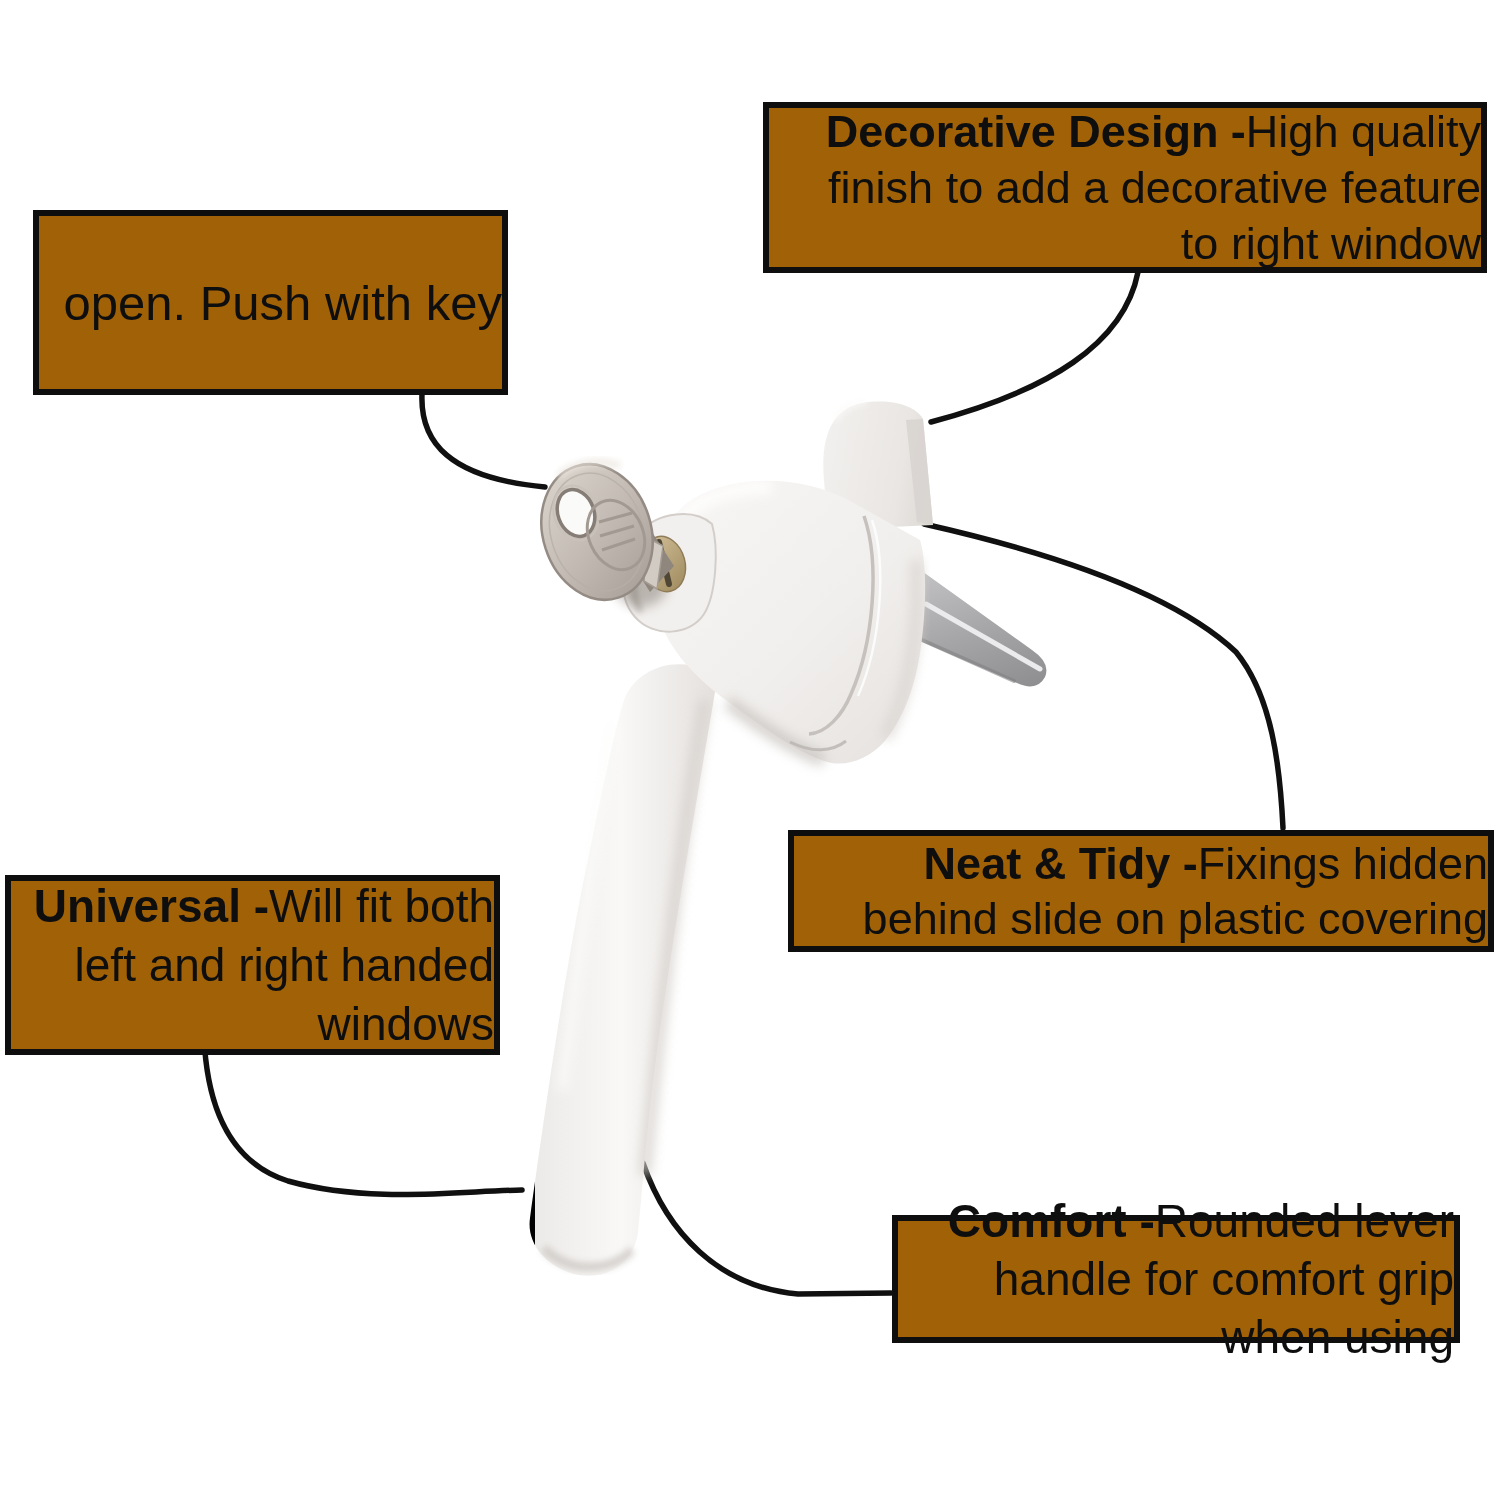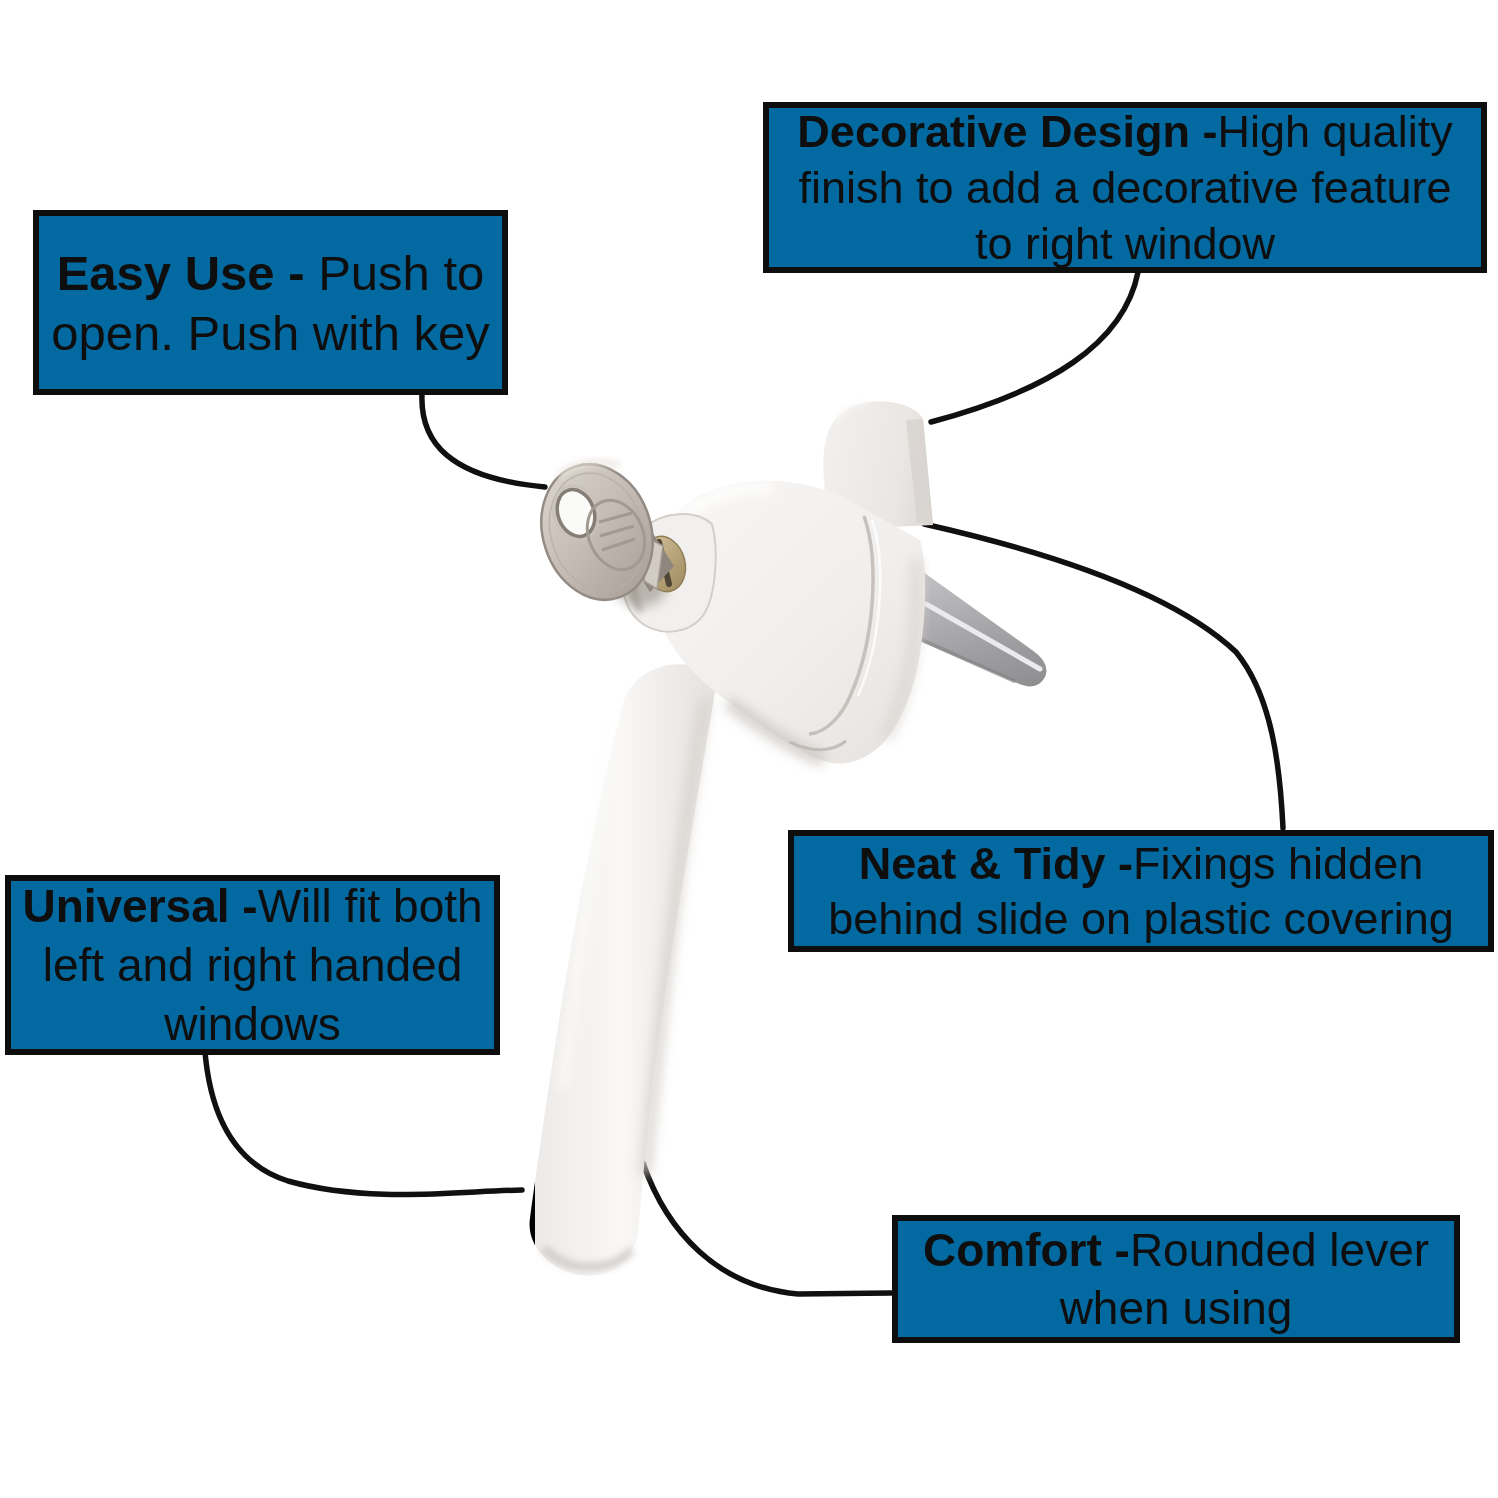--- a/index.html
+++ b/index.html
@@ -2,22 +2,22 @@
 <html><head>
 <meta charset="utf-8">
 <style>
   html,body{margin:0;padding:0;background:#ffffff;}
   .stage{
     position:relative;width:1498px;height:1498px;background:#ffffff;
     font-family:"Liberation Sans", sans-serif;color:#0e0e0e;overflow:hidden;
   }
   .art{position:absolute;left:0;top:0;width:1498px;height:1498px;}
   .co{
-    position:absolute;box-sizing:border-box;border:6px solid #0e0e0e;background:#0369a1;
-    display:flex;flex-direction:column;justify-content:center;align-items:center;
+    position:absolute;box-sizing:border-box;border:6px solid #0e0e0e;background:#a16207;
+    display:flex;flex-direction:column;justify-content:center;align-items:flex-end;
     text-align:center;z-index:5;
   }
   .co .ln{white-space:nowrap;}
   .b{font-weight:700;}
   #box-easy     {left:33px;  top:210px;  width:475px; height:185px; font-size:49px; line-height:60px;}
   #box-deco     {left:763px; top:102px;  width:724px; height:171px; font-size:45px; line-height:56px;}
   #box-universal{left:5px;   top:875px;  width:495px; height:180px; font-size:46px; line-height:59px;}
   #box-neat     {left:788px; top:830px;  width:706px; height:122px; font-size:45px; line-height:55px;}
   #box-comfort  {left:892px; top:1215px; width:568px; height:128px; font-size:46px; line-height:58px;}
 </style>
@@ -145,21 +145,20 @@
       <g stroke="#a29a92" stroke-width="3" fill="none">
         <ellipse cx="616" cy="535" rx="27" ry="36" transform="rotate(-24 616 535)"></ellipse>
         <path d="M 599 522 L 632 513"></path>
         <path d="M 600 536 L 634 526"></path>
         <path d="M 602 550 L 635 539"></path>
       </g>
     </g>
   </svg>
 
   <div class="co" id="box-easy">
-    <div class="ln"><span class="b">Easy Use -</span><span> Push to</span></div>
     <div class="ln">open. Push with key</div>
   </div>
 
   <div class="co" id="box-deco">
     <div class="ln"><span class="b">Decorative Design -</span><span>High quality</span></div>
     <div class="ln">finish to add a decorative feature</div>
     <div class="ln">to right window</div>
   </div>
 
   <div class="co" id="box-universal">
@@ -168,16 +167,17 @@
     <div class="ln">windows</div>
   </div>
 
   <div class="co" id="box-neat">
     <div class="ln"><span class="b">Neat &amp; Tidy -</span><span>Fixings hidden</span></div>
     <div class="ln">behind slide on plastic covering</div>
   </div>
 
   <div class="co" id="box-comfort">
     <div class="ln"><span class="b">Comfort -</span><span>Rounded lever</span></div>
+    <div class="ln">handle for comfort grip</div>
     <div class="ln">when using</div>
   </div>
 
 </div>
 
 </body></html>

